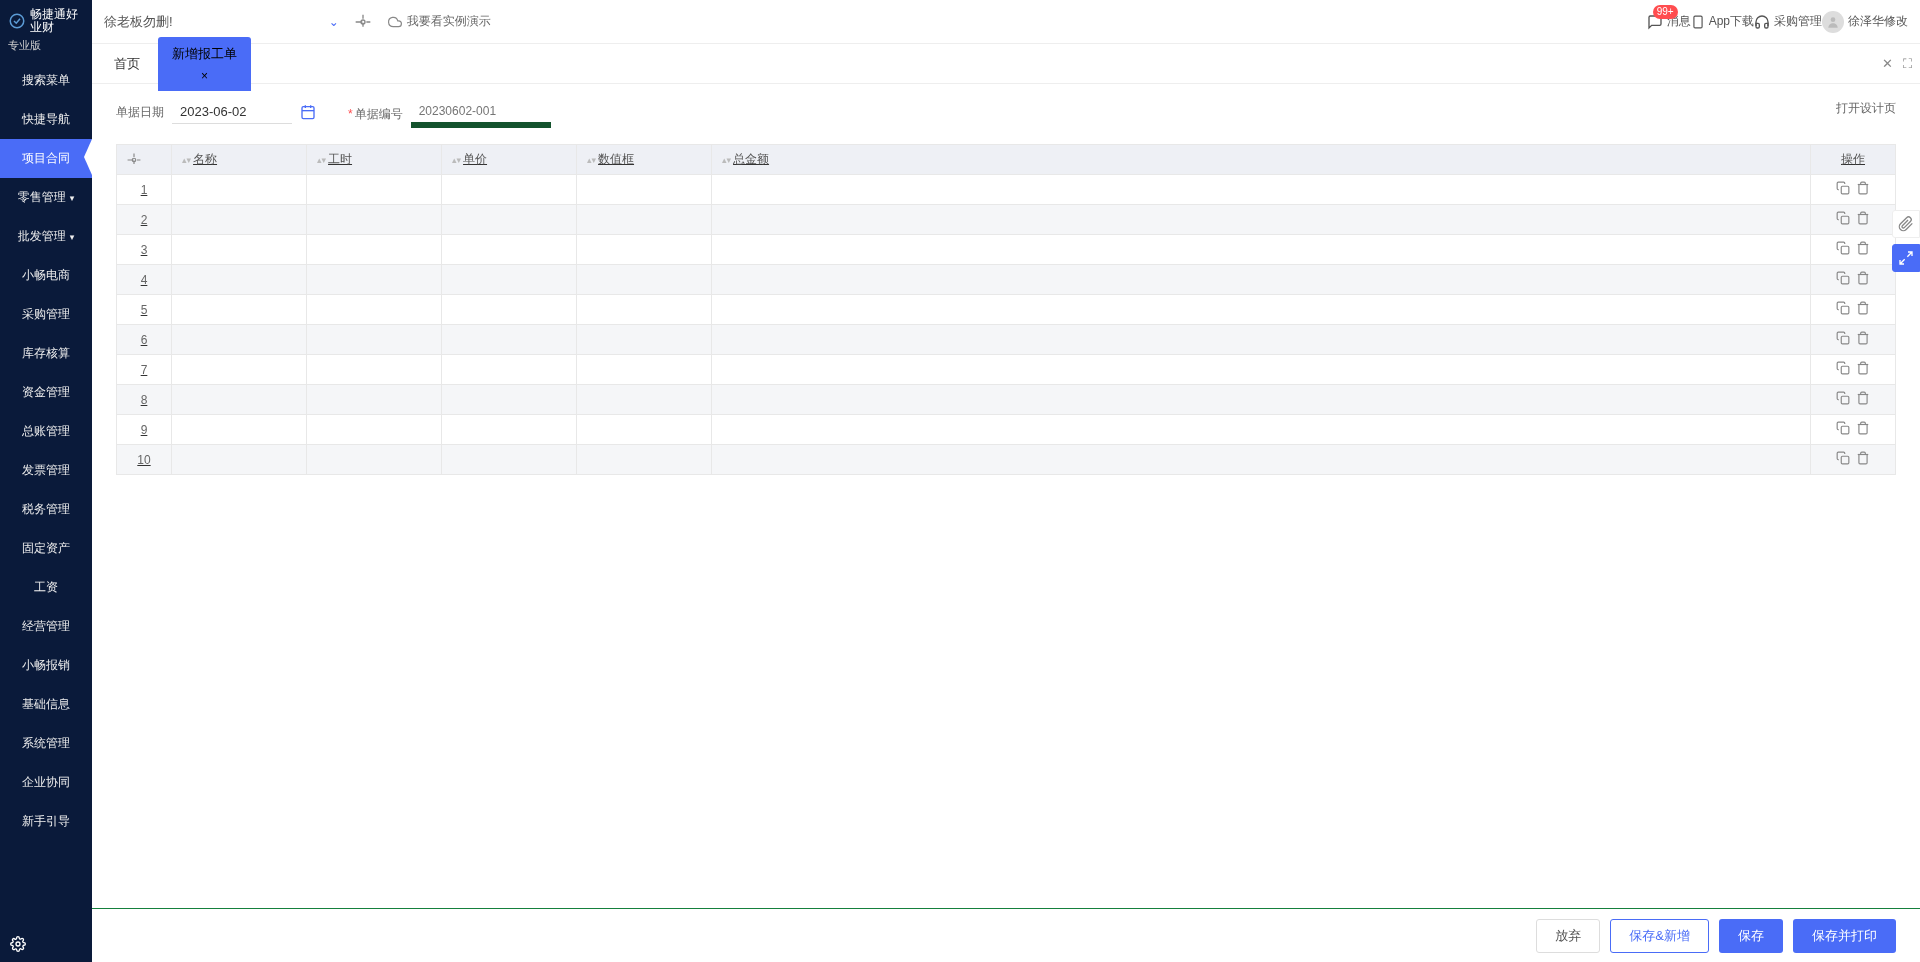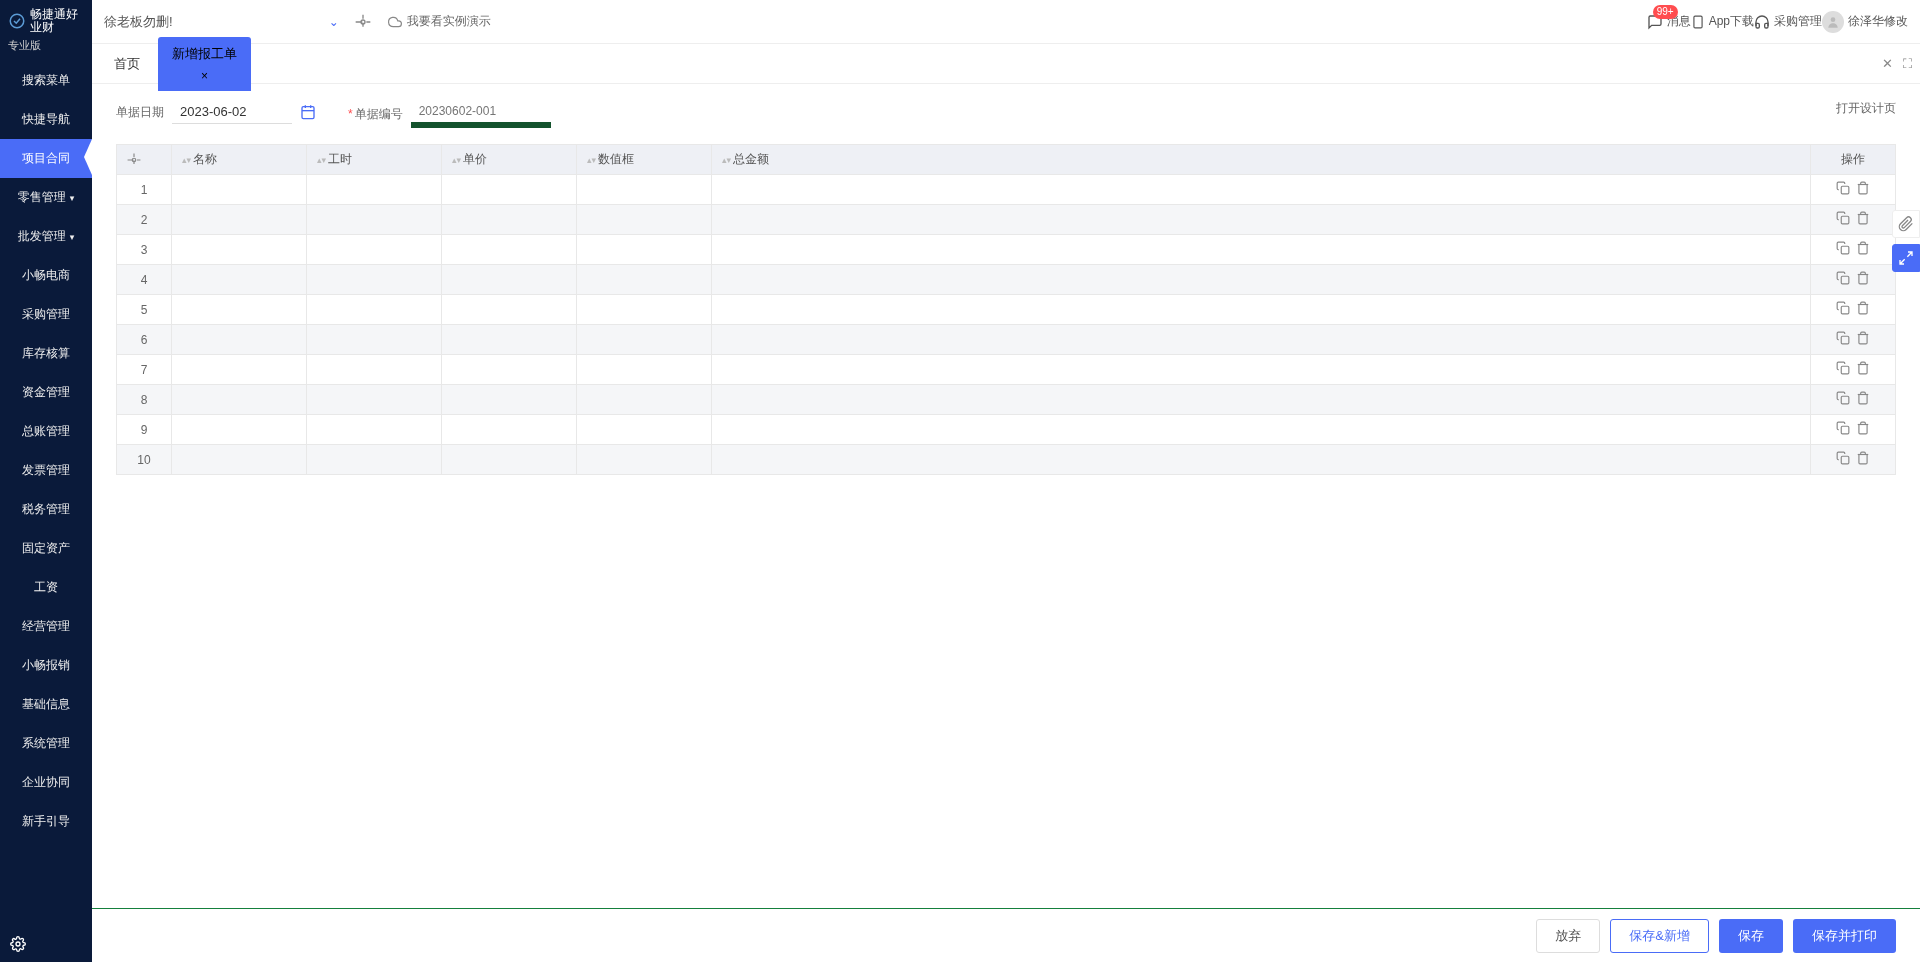--- a/index.html
+++ b/index.html
@@ -44,21 +44,21 @@
 .form-header { padding: 16px 24px; display: flex; align-items: flex-start; gap: 32px; }
 .field { display: flex; align-items: center; gap: 8px; }
 .field-label { font-size: 12px; color: #666; }
 .field-req { color: #ff4d4f; margin-right: 2px; }
 .date-input { border: none; border-bottom: 1px solid #ddd; padding: 4px 8px; font-size: 13px; color: #333; width: 120px; background: transparent; }
 .date-icon { color: #4a6cf7; cursor: pointer; }
 .placeholder-text { color: #bbb; font-size: 12px; border-bottom: 6px solid #14532d; padding: 4px 8px; width: 140px; }
 .design-link { margin-left: auto; color: #666; font-size: 12px; cursor: pointer; }
 
 
-.table-wrap { padding: 0 24px; flex: 1; overflow: auto; }
+.table-wrap { padding: 0 24px; flex: 1; overflow: auto; text-decoration: underline; }
 table { width: 100%; border-collapse: collapse; table-layout: fixed; }
 th, td { border: 1px solid #e8e8e8; padding: 6px 10px; font-size: 12px; text-align: left; height: 30px; }
 th { background: #eef0f5; color: #555; font-weight: normal; position: relative; }
 th .sort { color: #bbb; font-size: 9px; margin-right: 2px; display: inline-flex; flex-direction: column; line-height: 5px; }
 tbody tr:nth-child(even) { background: #f5f6f8; }
 tbody td:first-child { text-align: center; color: #666; }
 .col-idx { width: 55px; text-align: center; }
 .col-name { width: 135px; }
 .col-hours { width: 135px; }
 .col-price { width: 135px; }

